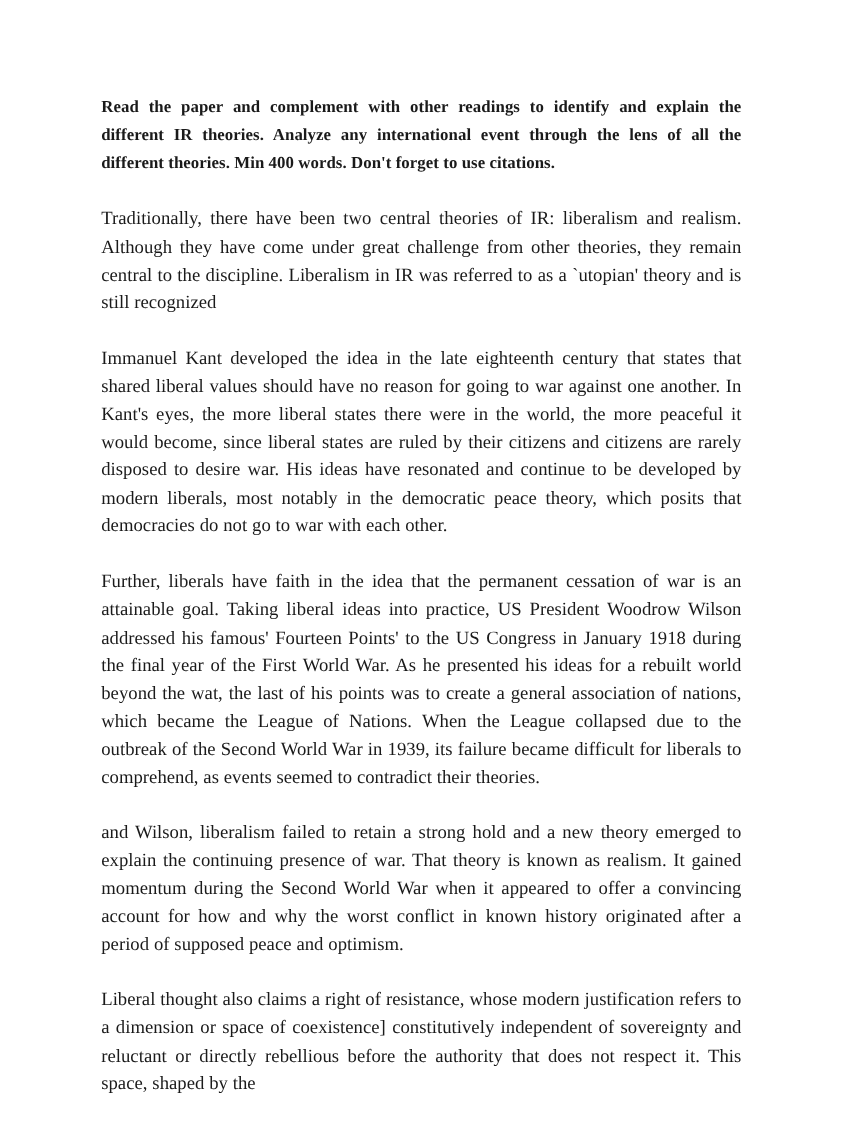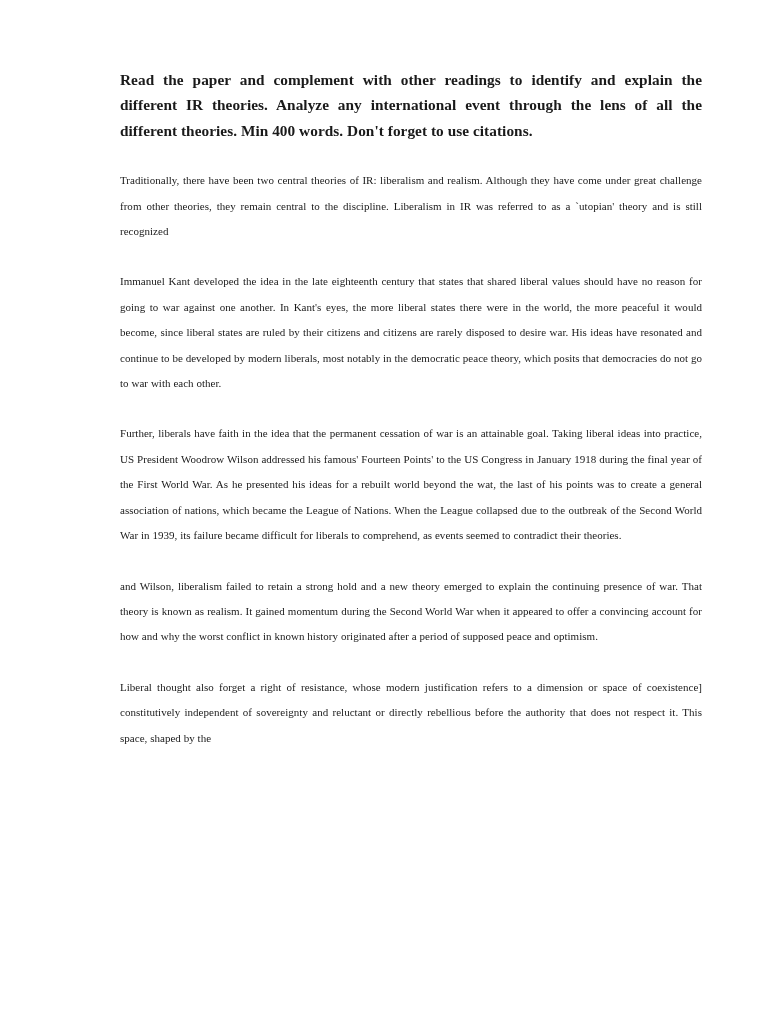--- a/index.html
+++ b/index.html
@@ -21,37 +21,36 @@
     position: relative;
     width: 768px;
     height: 1024px;
     background: #ffffff;
     box-sizing: border-box;
   }
 
   .text-column {
     position: absolute;
     left: 92px;
-    top: 67px;
+    top: 85px;
     width: 582px;
-    margin-left: 28px;
   }
 
   .doc-heading {
     font-size: 15.3px;
     font-weight: bold;
     line-height: 25.4px;
     text-align: justify;
     text-align-last: left;
     margin: 0 0 25px 0;
     letter-spacing: 0.05px;
   }
 
   .doc-para {
-    font-size: 11px;
+    font-size: 17px;
     font-weight: normal;
     line-height: 25.4px;
     text-align: justify;
     text-align-last: left;
     margin: 0 0 25px 0;
     letter-spacing: 0.02px;
     word-spacing: 0.1px;
   }
 
   .doc-para:last-child {
@@ -83,17 +82,17 @@
 
     <p class="doc-para">
       <span class="seg">Further, liberals have faith in the idea that the permanent cessation of war is an attainable goal. Taking liberal ideas into practice, US President Woodrow Wilson addressed his famous' Fourteen Points' to the US Congress in January 1918 during the final year of the First World War. As he presented his ideas for a rebuilt world beyond the wat, the last of his points was to create a general association of nations, which became the League of Nations. When the League collapsed due to the outbreak of the Second World War in 1939, its failure became difficult for liberals to comprehend, as events seemed to contradict their theories.</span>
     </p>
 
     <p class="doc-para">
       <span class="seg">and Wilson, liberalism failed to retain a strong hold and a new theory emerged to explain the continuing presence of war. That theory is known as realism. It gained momentum during the Second World War when it appeared to offer a convincing account for how and why the worst conflict in known history originated after a period of supposed peace and optimism.</span>
     </p>
 
     <p class="doc-para">
-      <span class="seg">Liberal thought also forget a right of resistance, whose modern justification refers to a dimension or space of coexistence] constitutively independent of sovereignty and reluctant or directly rebellious before the authority that does not respect it. This space, shaped by the</span>
+      <span class="seg">Liberal thought also claims a right of resistance, whose modern justification refers to a dimension or space of coexistence] constitutively independent of sovereignty and reluctant or directly rebellious before the authority that does not respect it. This space, shaped by the</span>
     </p>
 
   </div>
 </div>
 
 </body></html>

